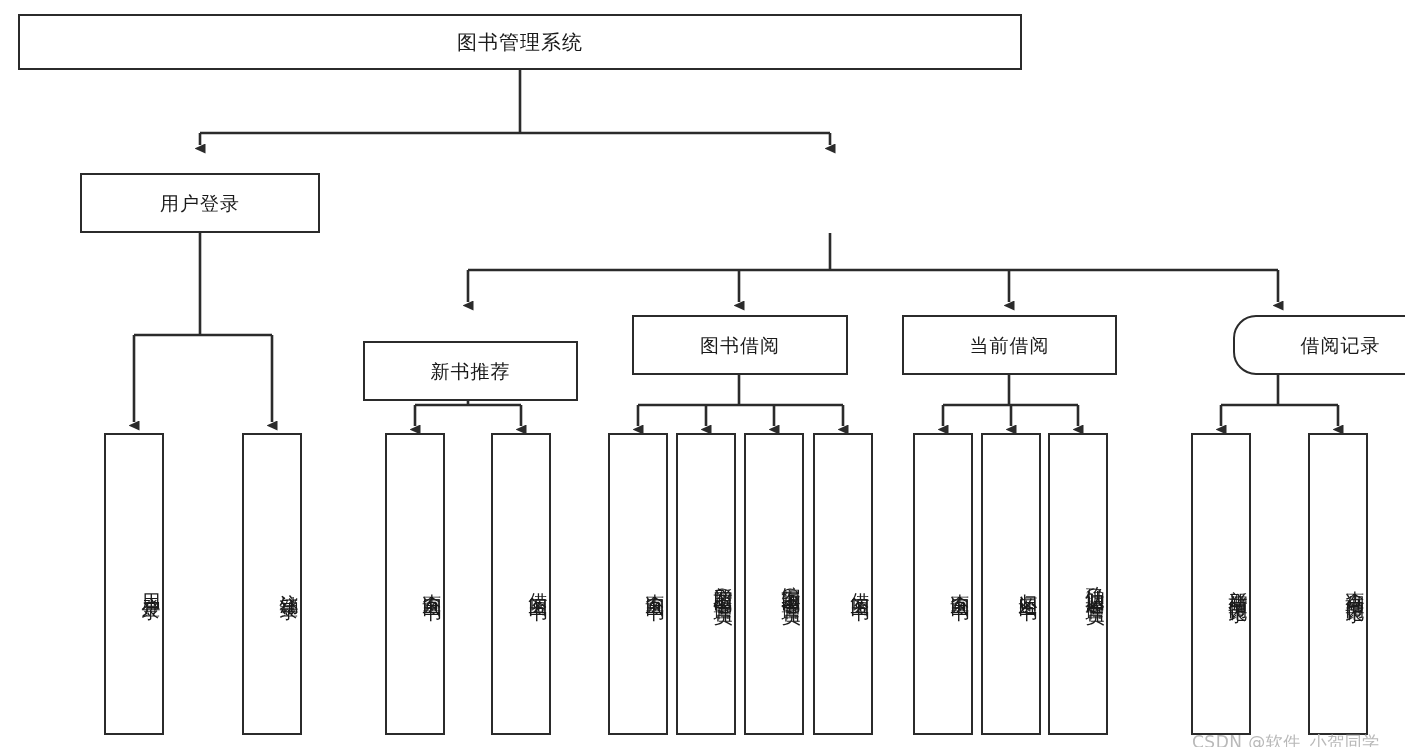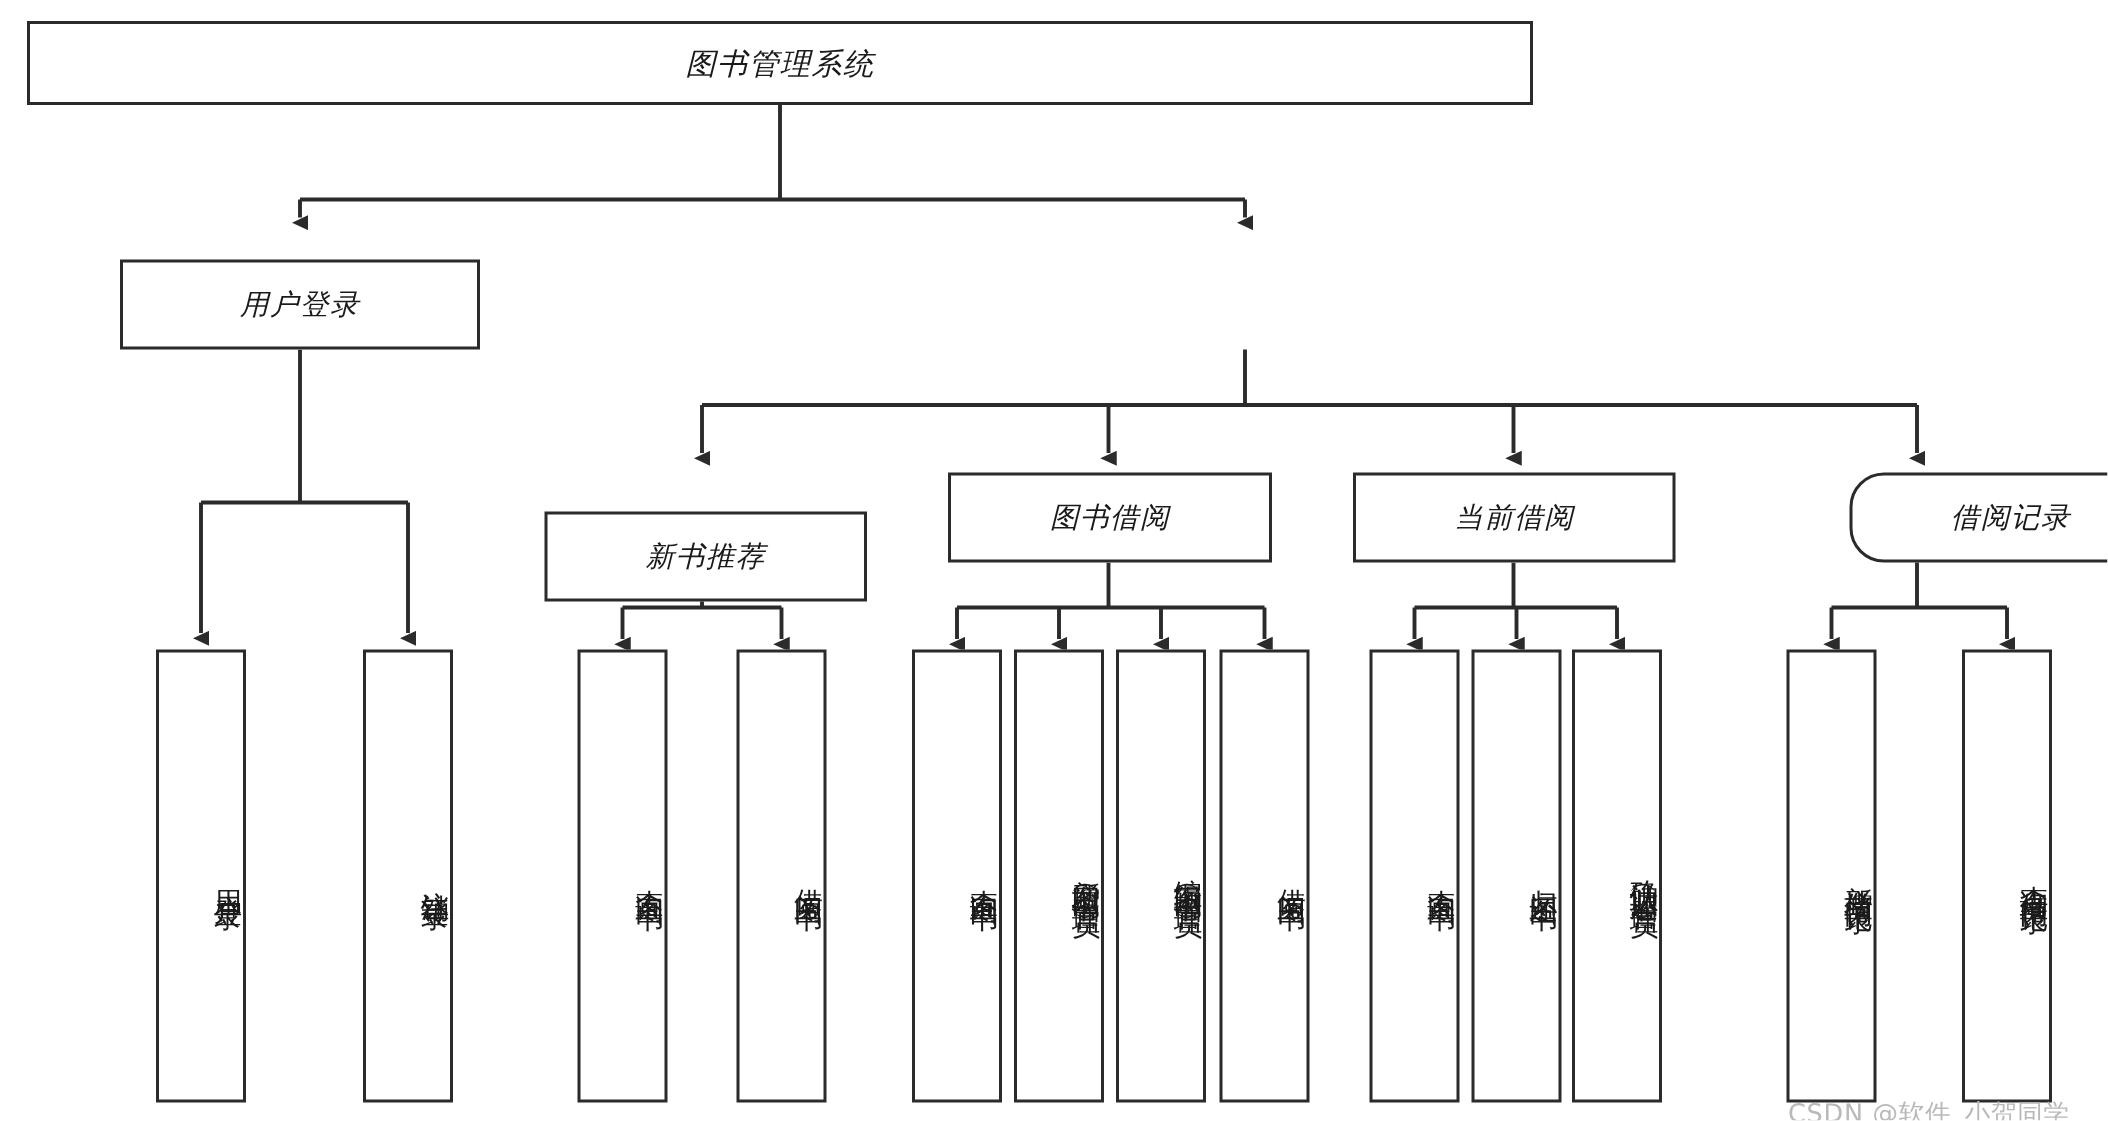--- a/index.html
+++ b/index.html
@@ -32,21 +32,20 @@
     background: #ffffff;
     display: flex;
     align-items: center;
     justify-content: center;
     color: #1a1a1a;
   }
   .node.horiz {
     font-size: 19px;
     letter-spacing: 1px;
     line-height: 1.2;
-    font-style: italic;
   }
   .node.vert {
     writing-mode: vertical-rl;
     text-orientation: upright;
     font-size: 19px;
     letter-spacing: 3px;
     line-height: 1.15;
     padding-top: 6px;
     padding-bottom: 6px;
     align-items: flex-start;

